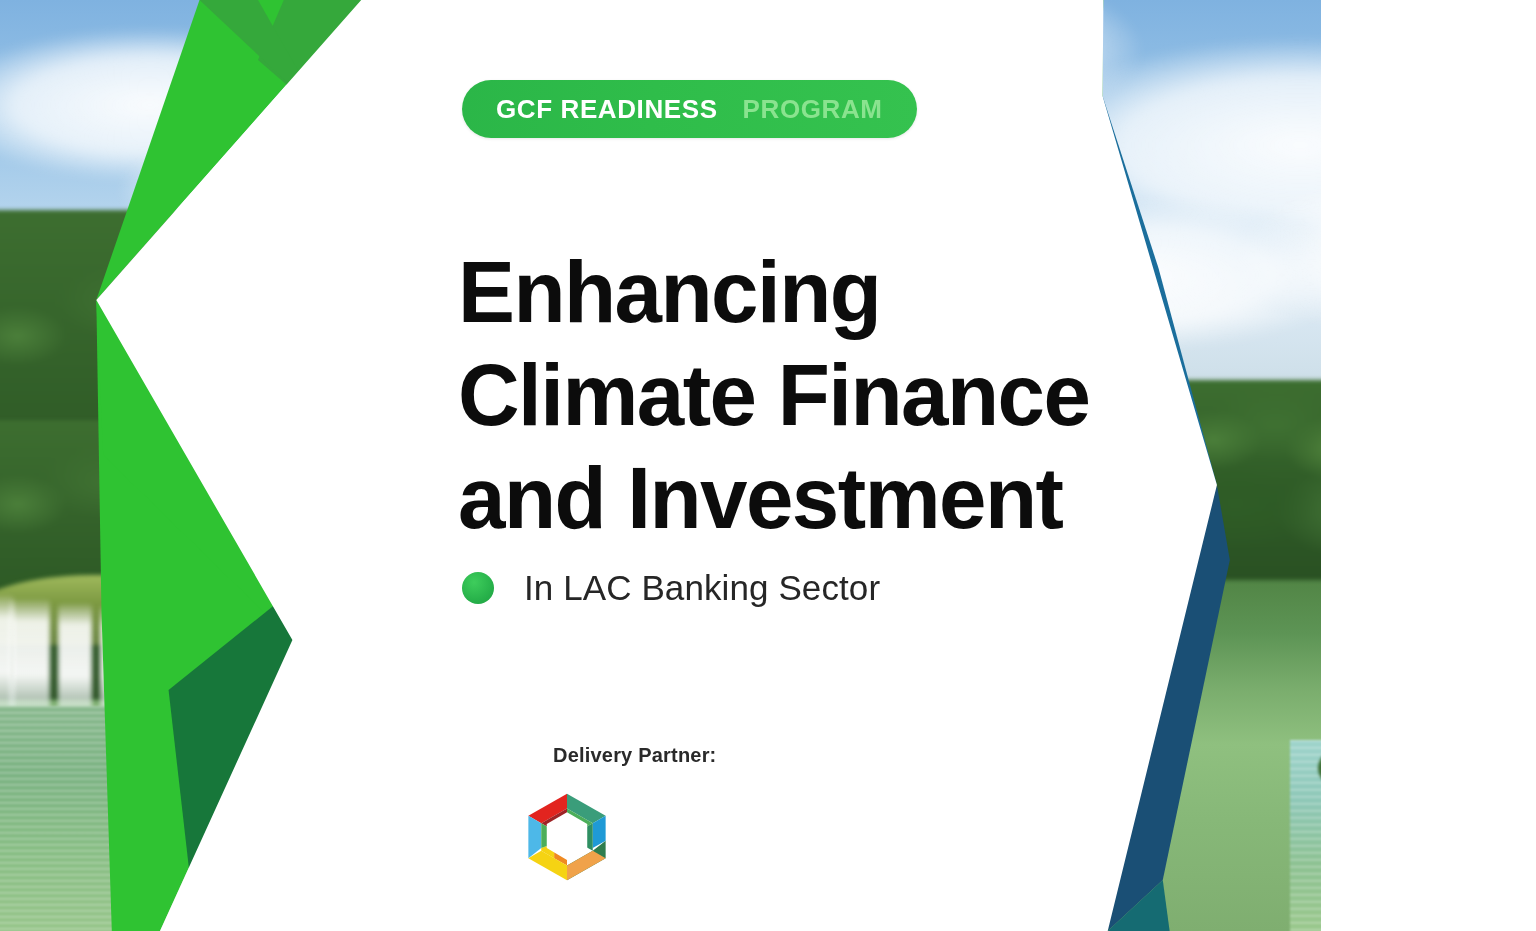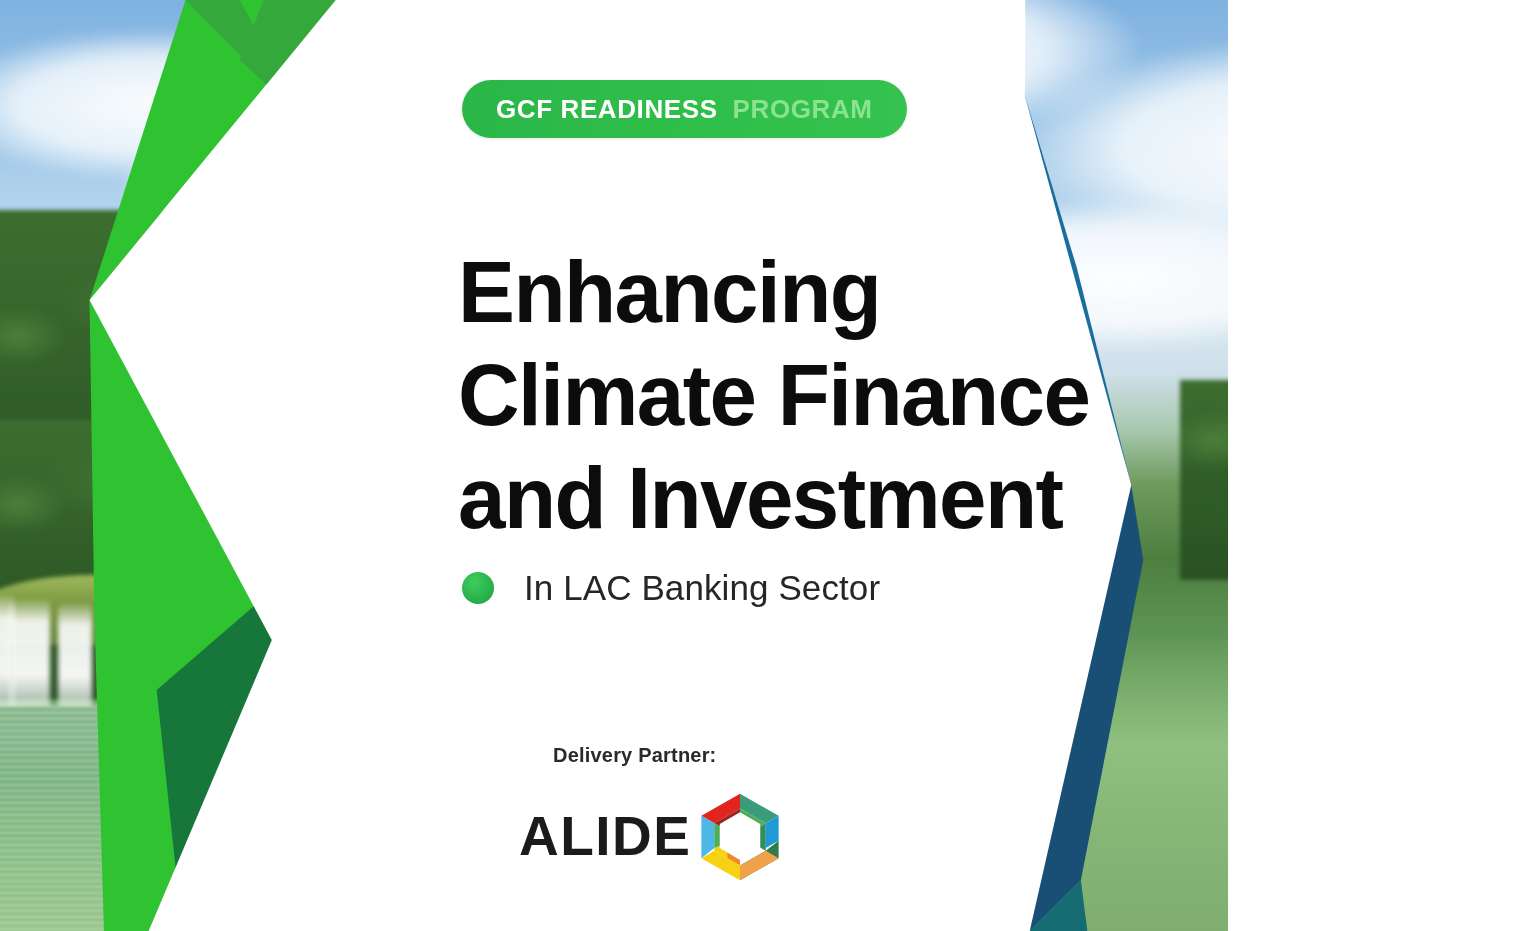--- a/index.html
+++ b/index.html
@@ -6,21 +6,21 @@
     margin: 0;
     padding: 0;
     background: #ffffff;
   }
   body {
     font-family: "Liberation Sans", sans-serif;
   }
 
   #poster {
     position: relative;
-    width: 1228px;
+    width: 1321px;
     height: 931px;
     overflow: hidden;
     background: #8bb7d8;
   }
 
   
   .photo-bg {
     position: absolute;
     inset: 0;
     background:
@@ -141,21 +141,21 @@
     color: #ffffff;
     font-size: 26px;
     font-weight: 700;
     letter-spacing: 0.6px;
   }
   .badge-light {
     color: #8ae38f;
     font-size: 26px;
     font-weight: 700;
     letter-spacing: 0.6px;
-    margin-left: 15px;
+    margin-left: 25px;
   }
 
   .headline {
     position: absolute;
     left: 458px;
     top: 182px;
     width: 740px;
     color: #0c0c0c;
     font-family: "Liberation Sans", sans-serif;
     font-weight: 700;
@@ -309,21 +309,20 @@
     </h1>
 
     <div class="subtitle-row">
       <span class="dot"></span>
       <span class="subtitle-text">In LAC Banking Sector</span>
     </div>
 
     <div class="partner-label">Delivery Partner:</div>
 
     <div class="alide">
-      <span class="alide-word">ALIDE</span>
       <svg class="alide-mark" viewBox="0 0 100 100">
 
         <g>
 
           <polygon points="8,27 50,3 50,19 22,35" fill="#e2241f"></polygon>
           <polygon points="8,27 22,35 22,62 8,73" fill="#4db8e8"></polygon>
           <polygon points="22,35 50,19 50,35 36,43" fill="#9e2326"></polygon>
 
           <polygon points="50,3 92,27 78,35 50,19" fill="#3a9d7a"></polygon>
           <polygon points="92,27 92,54 78,62 78,35" fill="#1f9ad6"></polygon>

